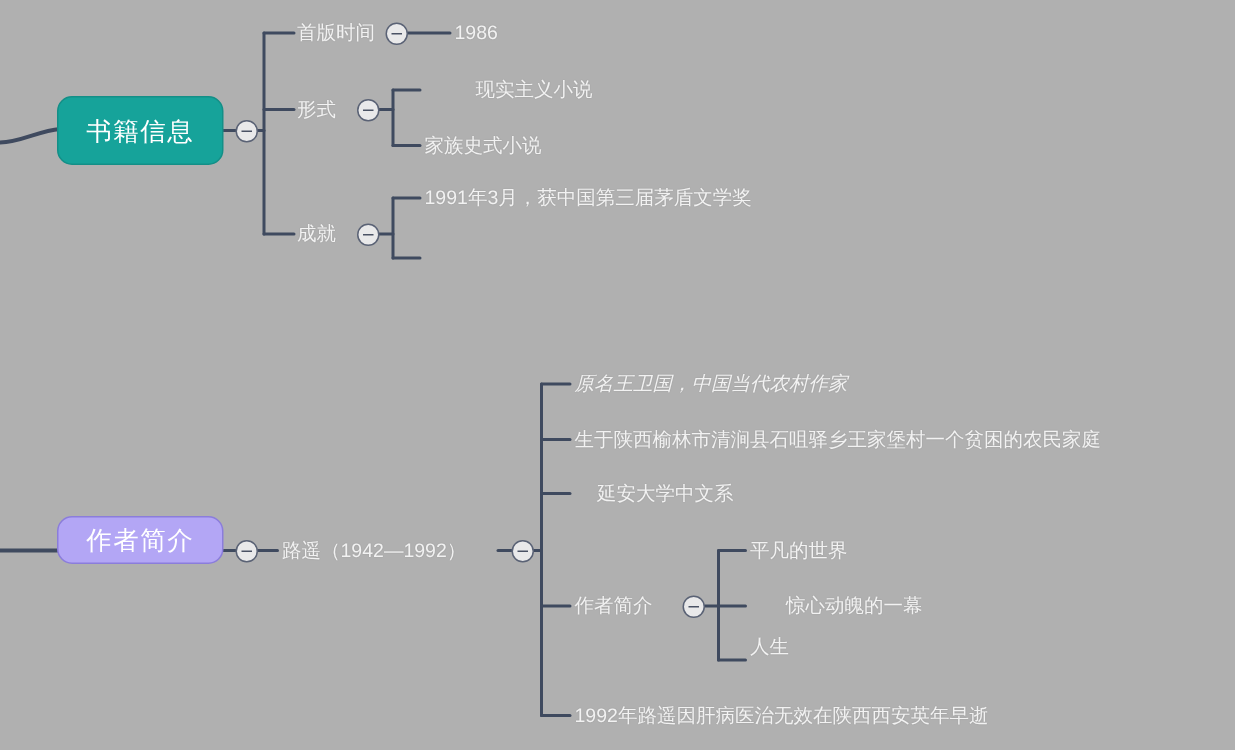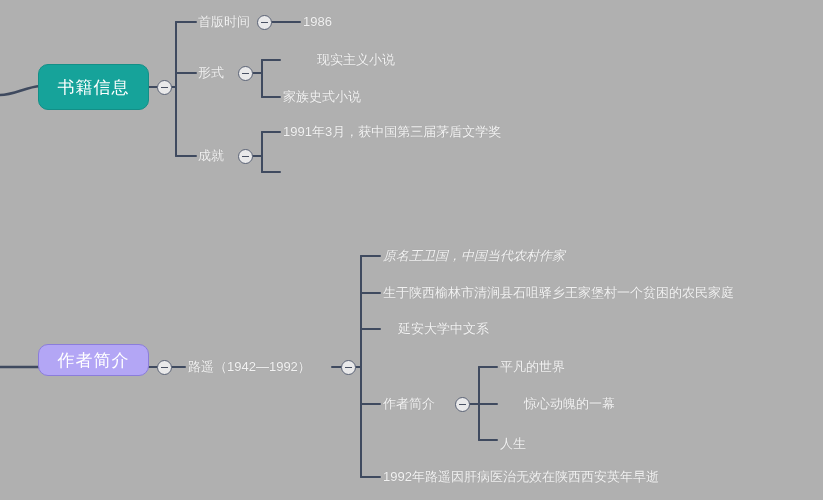--- a/index.html
+++ b/index.html
@@ -188,17 +188,17 @@
   <div class="label" style="left:398px; top:320px;">延安大学中文系</div>
 
   <div class="label mid" style="left:383px; top:395px;">作者简介</div>
 
   <div class="toggle" style="left:455px; top:397px;"></div>
 
   <div class="label" style="left:500px; top:358px;">平凡的世界</div>
 
   <div class="label" style="left:500px; top:395px;margin-left:24px;">惊心动魄的一幕</div>
 
-  <div class="label" style="left:500px; top:435px;">人生</div>
+  <div class="label" style="left:500px; top:422px;">人生</div>
 
   <div class="label" style="left:383px; top:468px;">1992年路遥因肝病医治无效在陕西西安英年早逝</div>
 
 </div>
 
 </body></html>

